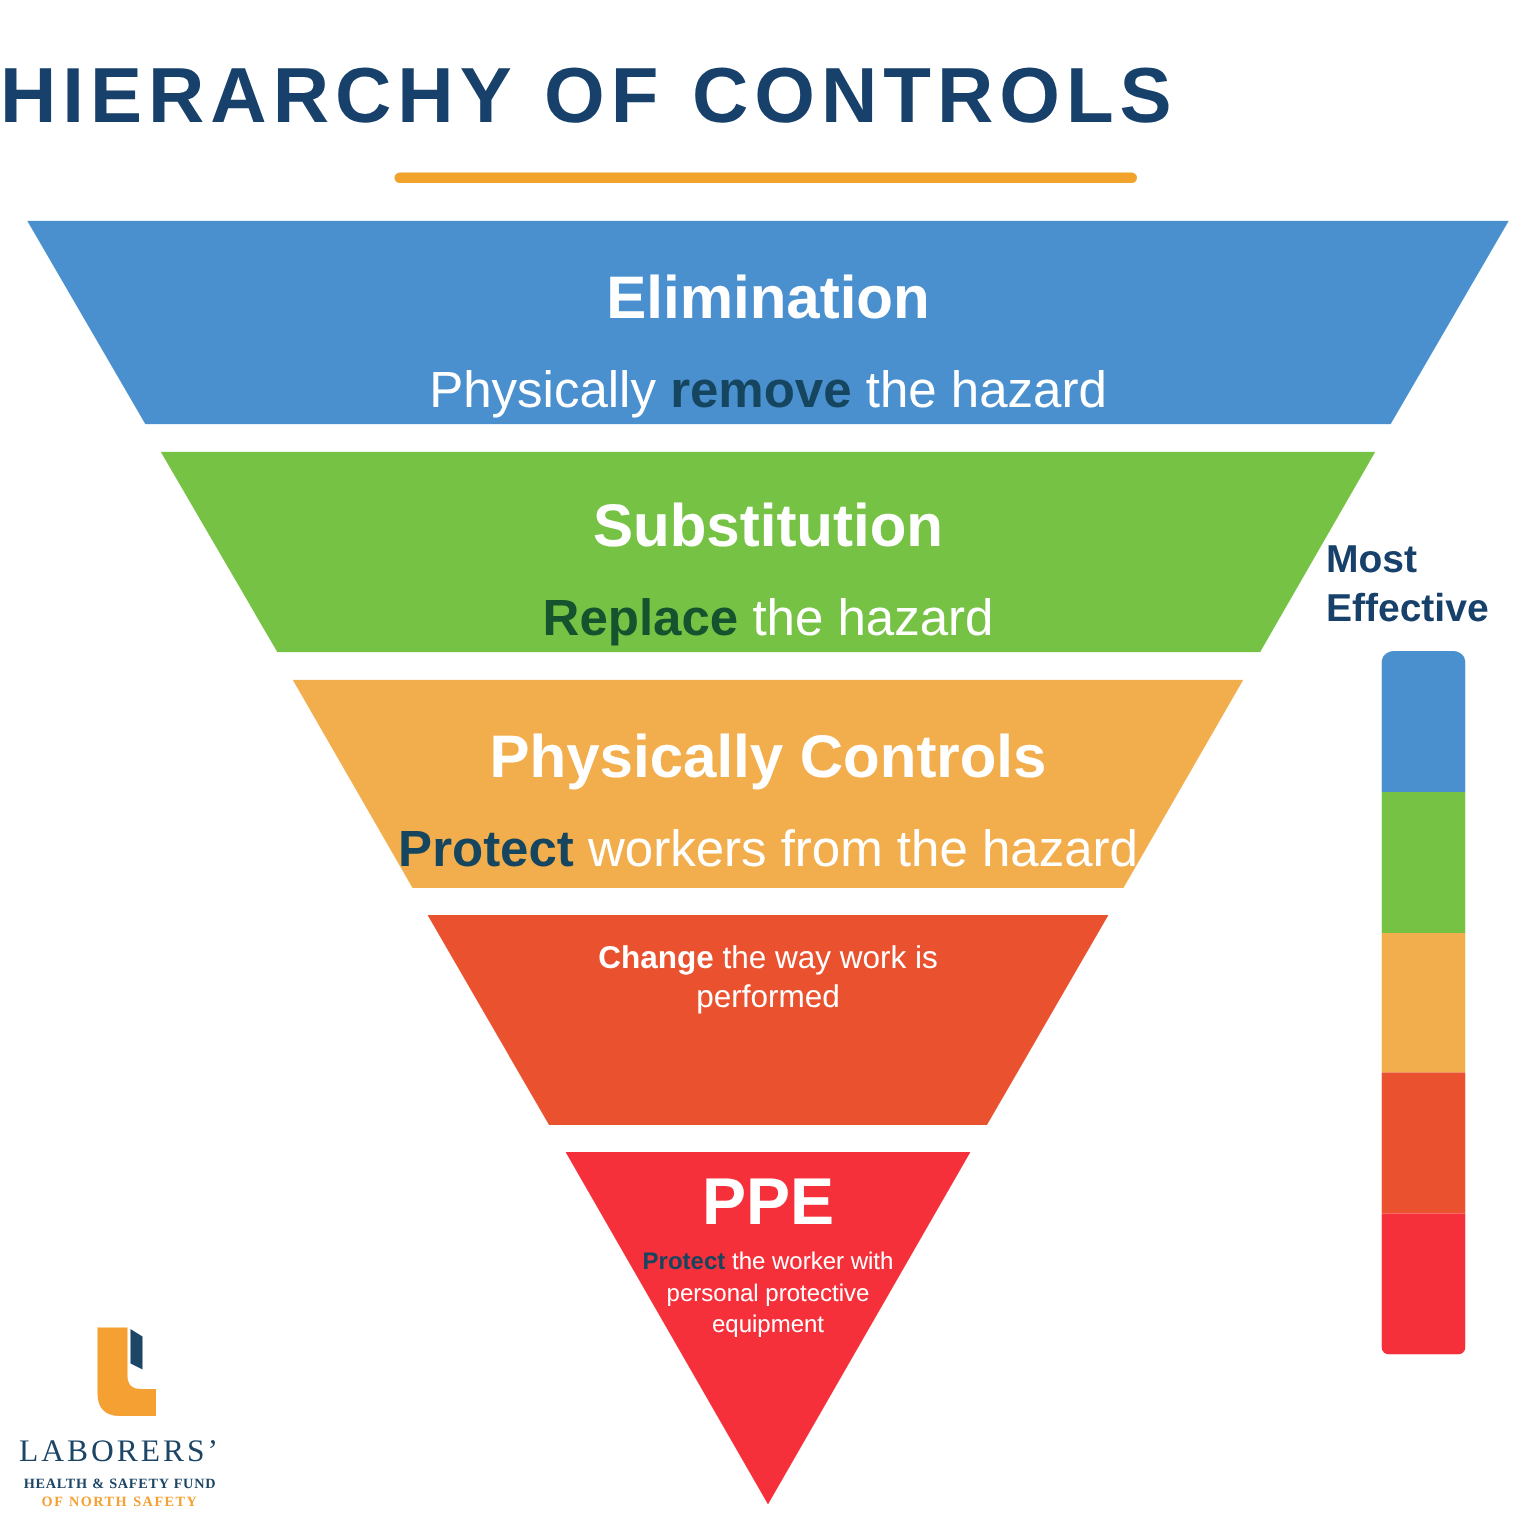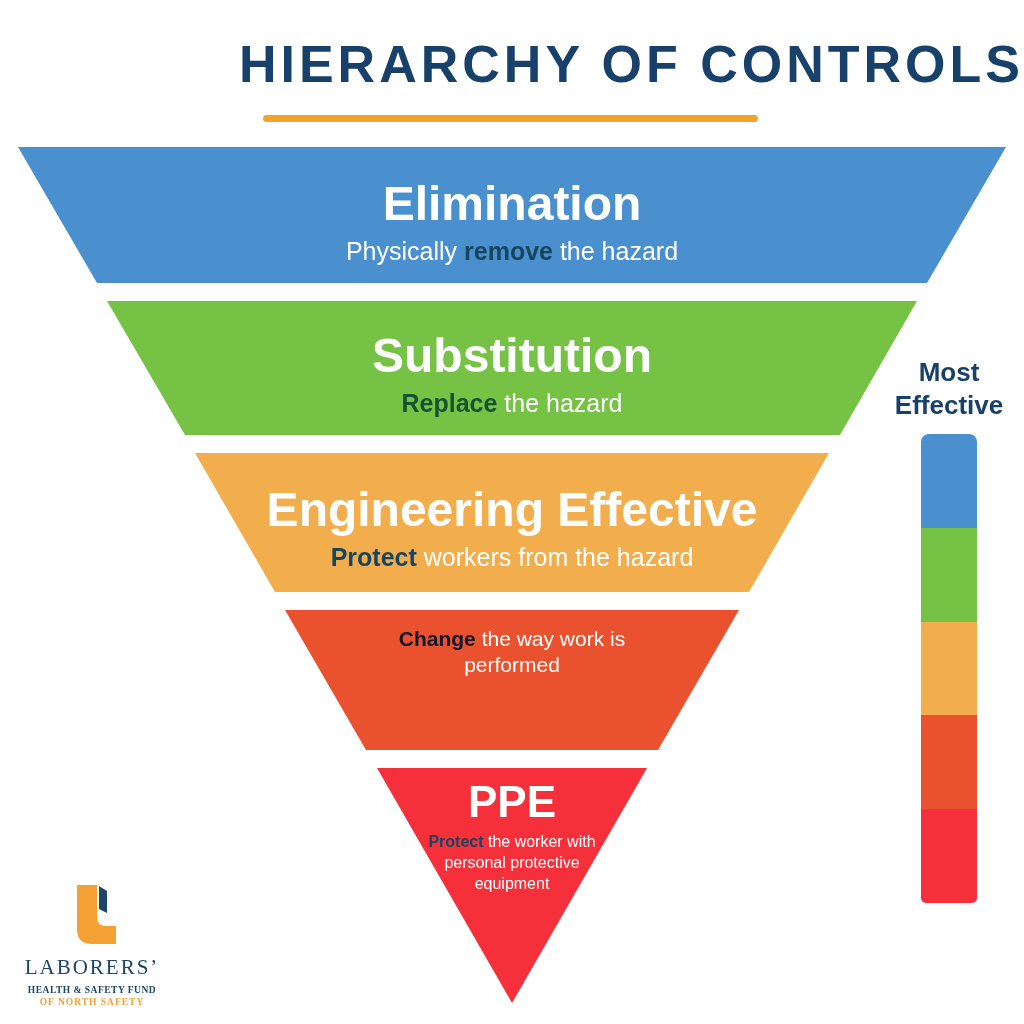--- a/index.html
+++ b/index.html
@@ -2,64 +2,64 @@
 <html><head>
 <meta charset="utf-8">
 <style>
   html,body{margin:0;padding:0;background:#ffffff;}
   .canvas{
     position:relative;width:1024px;height:1024px;background:#ffffff;
     font-family:"Liberation Sans", sans-serif;overflow:hidden;
   }
   
   .page-title{
-    position:absolute;top:34px;left:0;width:1024px;text-align:right;
+    position:absolute;top:34px;left:0;width:1024px;text-align:left;
     font-size:52px;font-weight:800;letter-spacing:4px;color:#17416A;margin:0;
   }
   .title-underline{
     position:absolute;top:115px;left:263px;width:495px;height:7px;
     border-radius:4px;background:#F2A32C;
   }
   
   .seg{position:absolute;left:0;width:1024px;color:#ffffff;}
   .seg-inner{
     position:absolute;left:0;top:0;width:100%;height:100%;
     display:flex;flex-direction:column;align-items:center;text-align:center;
   }
-  .seg-title{font-weight:800;font-size:48px;line-height:1.08;margin:0;}
-  .seg-desc{font-size:25px;line-height:1.15;font-weight:400;margin-top:7px;}
+  .seg-title{font-weight:800;font-size:40px;line-height:1.08;margin:0;}
+  .seg-desc{font-size:34px;line-height:1.15;font-weight:400;margin-top:20px;}
   .seg-desc b{font-weight:800;color:#15455F;}
   .seg1{top:147px;height:136px;clip-path:polygon(18px 0,1006px 0,927px 136px,97px 136px);}
   .seg1 .seg-inner{padding-top:31px;}
   .seg2{top:301px;height:134px;clip-path:polygon(107px 0,917px 0,840px 134px,185px 134px);}
   .seg2 .seg-inner{padding-top:29px;}
   .seg3{top:453px;height:139px;clip-path:polygon(195px 0,829px 0,749px 139px,275px 139px);}
   .seg3 .seg-inner{padding-top:31px;}
   .seg4{top:610px;height:140px;clip-path:polygon(285px 0,739px 0,658px 140px,366px 140px);}
   .seg4 .seg-inner{padding-top:9px;}
   .seg4 .seg-title{font-size:34px;line-height:1.06;max-width:330px;}
   .seg4 .seg-desc{font-size:21px;line-height:1.22;max-width:250px;margin-top:7px;}
   .seg5{top:768px;height:235px;clip-path:polygon(377px 0,647px 0,512px 235px);}
   .seg5 .seg-inner{padding-top:10px;}
   .seg5 .seg-title{font-size:44px;}
   .seg5 .seg-desc{font-size:16px;line-height:1.33;max-width:200px;margin-top:5px;}
   
   .scale-label{
-    position:absolute;left:884px;width:130px;text-align:center;
+    position:absolute;left:884px;width:130px;
     font-size:26px;font-weight:700;line-height:1.25;color:#17416A;
   }
   .scale-label.top{top:356px;}
   .scale-label.bottom{top:912px;}
   .scale-bar{
     position:absolute;left:921px;top:434px;width:56px;height:469px;
     display:flex;flex-direction:column;border-radius:8px 8px 5px 5px;overflow:hidden;
   }
   .scale-bar .cell{flex:1 1 0;}
   
-  .logo{position:absolute;left:17px;top:882px;width:150px;text-align:center;}
+  .logo{position:absolute;left:5px;top:882px;width:150px;text-align:center;}
   .logo-mark{display:block;margin:0 auto;}
   .logo-brand{
     font-family:"Liberation Serif", serif;font-size:21px;letter-spacing:2px;
     color:#1C4566;margin-top:9px;font-weight:400;
   }
   .logo-line1{
     font-family:"Liberation Serif", serif;font-size:9.5px;font-weight:700;
     letter-spacing:0.5px;color:#1C4566;margin-top:5px;
   }
   .logo-line2{
@@ -84,28 +84,28 @@
 
   <div class="seg seg2" style="background: rgb(117, 194, 69);">
     <div class="seg-inner">
       <div class="seg-title">Substitution</div>
       <div class="seg-desc"><span></span><b style="color: #14532d;">Replace</b><span> the hazard</span></div>
     </div>
   </div>
 
   <div class="seg seg3" style="background: rgb(242, 174, 77);">
     <div class="seg-inner">
-      <div class="seg-title">Engineering Effective</div>
+      <div class="seg-title">Physically Controls</div>
       <div class="seg-desc"><span></span><b style="color: rgb(21, 69, 95);">Protect</b><span> workers from the hazard</span></div>
     </div>
   </div>
 
   <div class="seg seg4" style="background: rgb(233, 81, 47);">
     <div class="seg-inner">
-      <div class="seg-desc"><span></span><b style="color: #0f172a; text-align: center;">Change</b><span> the way work is performed</span></div>
+      <div class="seg-desc"><span></span><b style="color: #ffffff; text-align: center;">Change</b><span> the way work is performed</span></div>
     </div>
   </div>
 
   <div class="seg seg5" style="background: rgb(245, 48, 58);">
     <div class="seg-inner">
       <div class="seg-title">PPE</div>
       <div class="seg-desc"><span></span><b style="color: rgb(21, 69, 95);">Protect</b><span> the worker with personal protective equipment</span></div>
     </div>
   </div>
 

